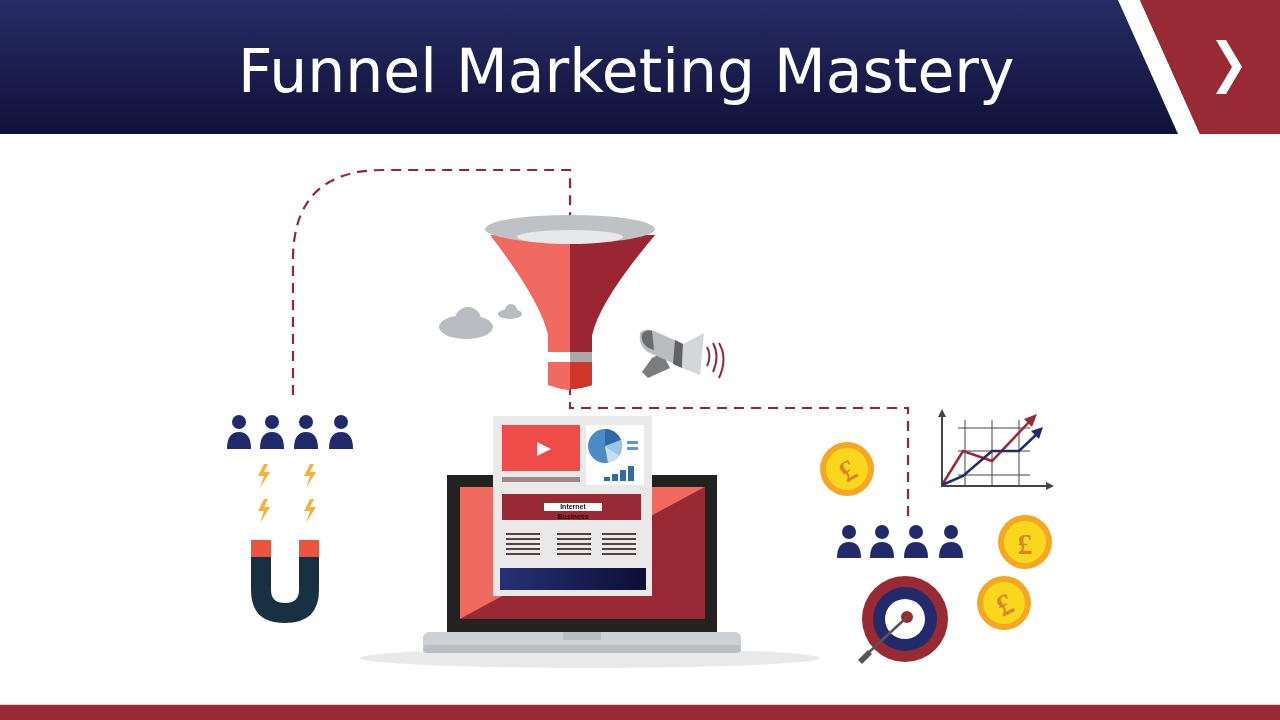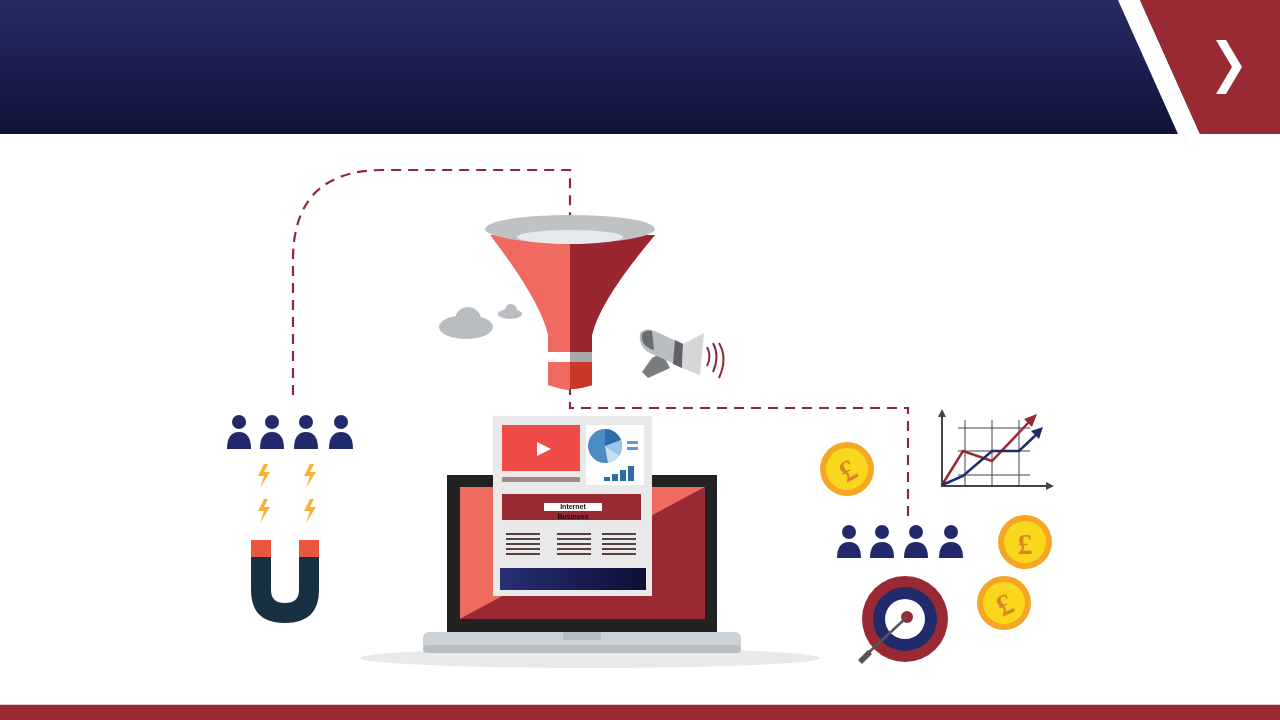--- a/index.html
+++ b/index.html
@@ -20,20 +20,21 @@
       cursor: pointer;
     }
     .bottom-strip { position: absolute; left: 0; top: 704px; width: 1280px; height: 16px; background: #992a33; border-top: 1px solid #e8c9cd; }
     svg { display: block; }
     .abs { position: absolute; }
   </style>
 </head>
 <body>
 
 <div class="header">
+  <div class="header-title">Funnel Marketing Mastery</div>
   <svg class="abs" style="left:1110px;top:0" width="170" height="134">
     <polygon points="8,0 30,0 90,134 68,134" fill="#ffffff"></polygon>
     <polygon points="30,0 170,0 170,134 90,134" fill="#992a33"></polygon>
   </svg>
   <div class="header-next">
     <svg class="abs" style="left:104px;top:38px" width="30" height="58">
       <polygon points="2,2 12,2 28,29 12,56 2,56 18,29" fill="#ffffff"></polygon>
     </svg>
   </div>
 </div>

